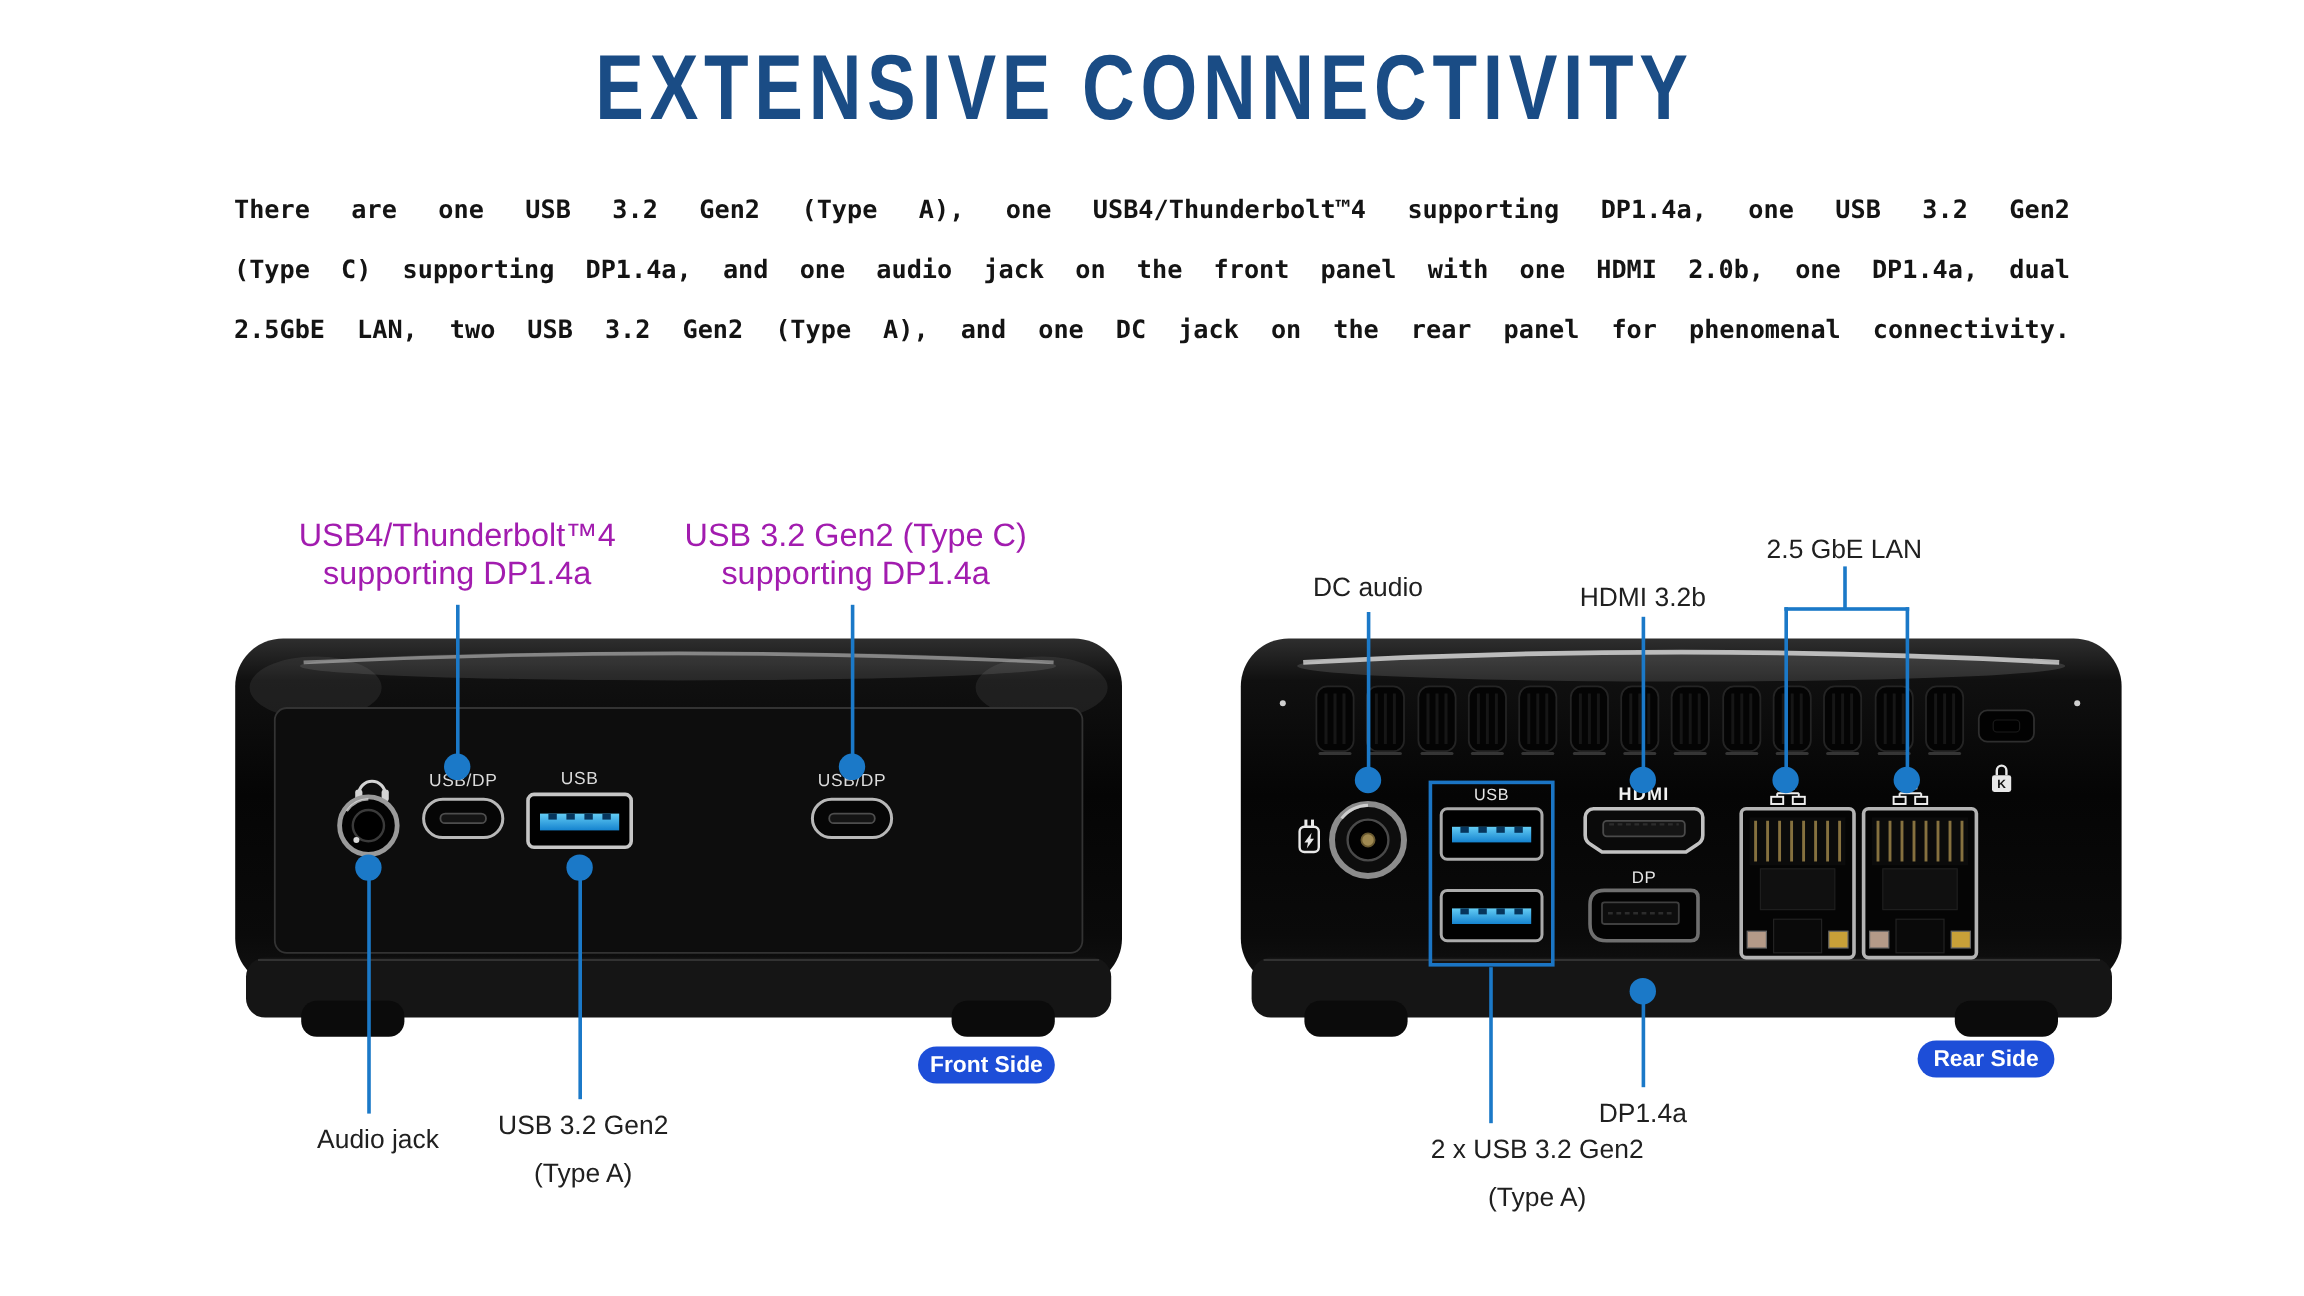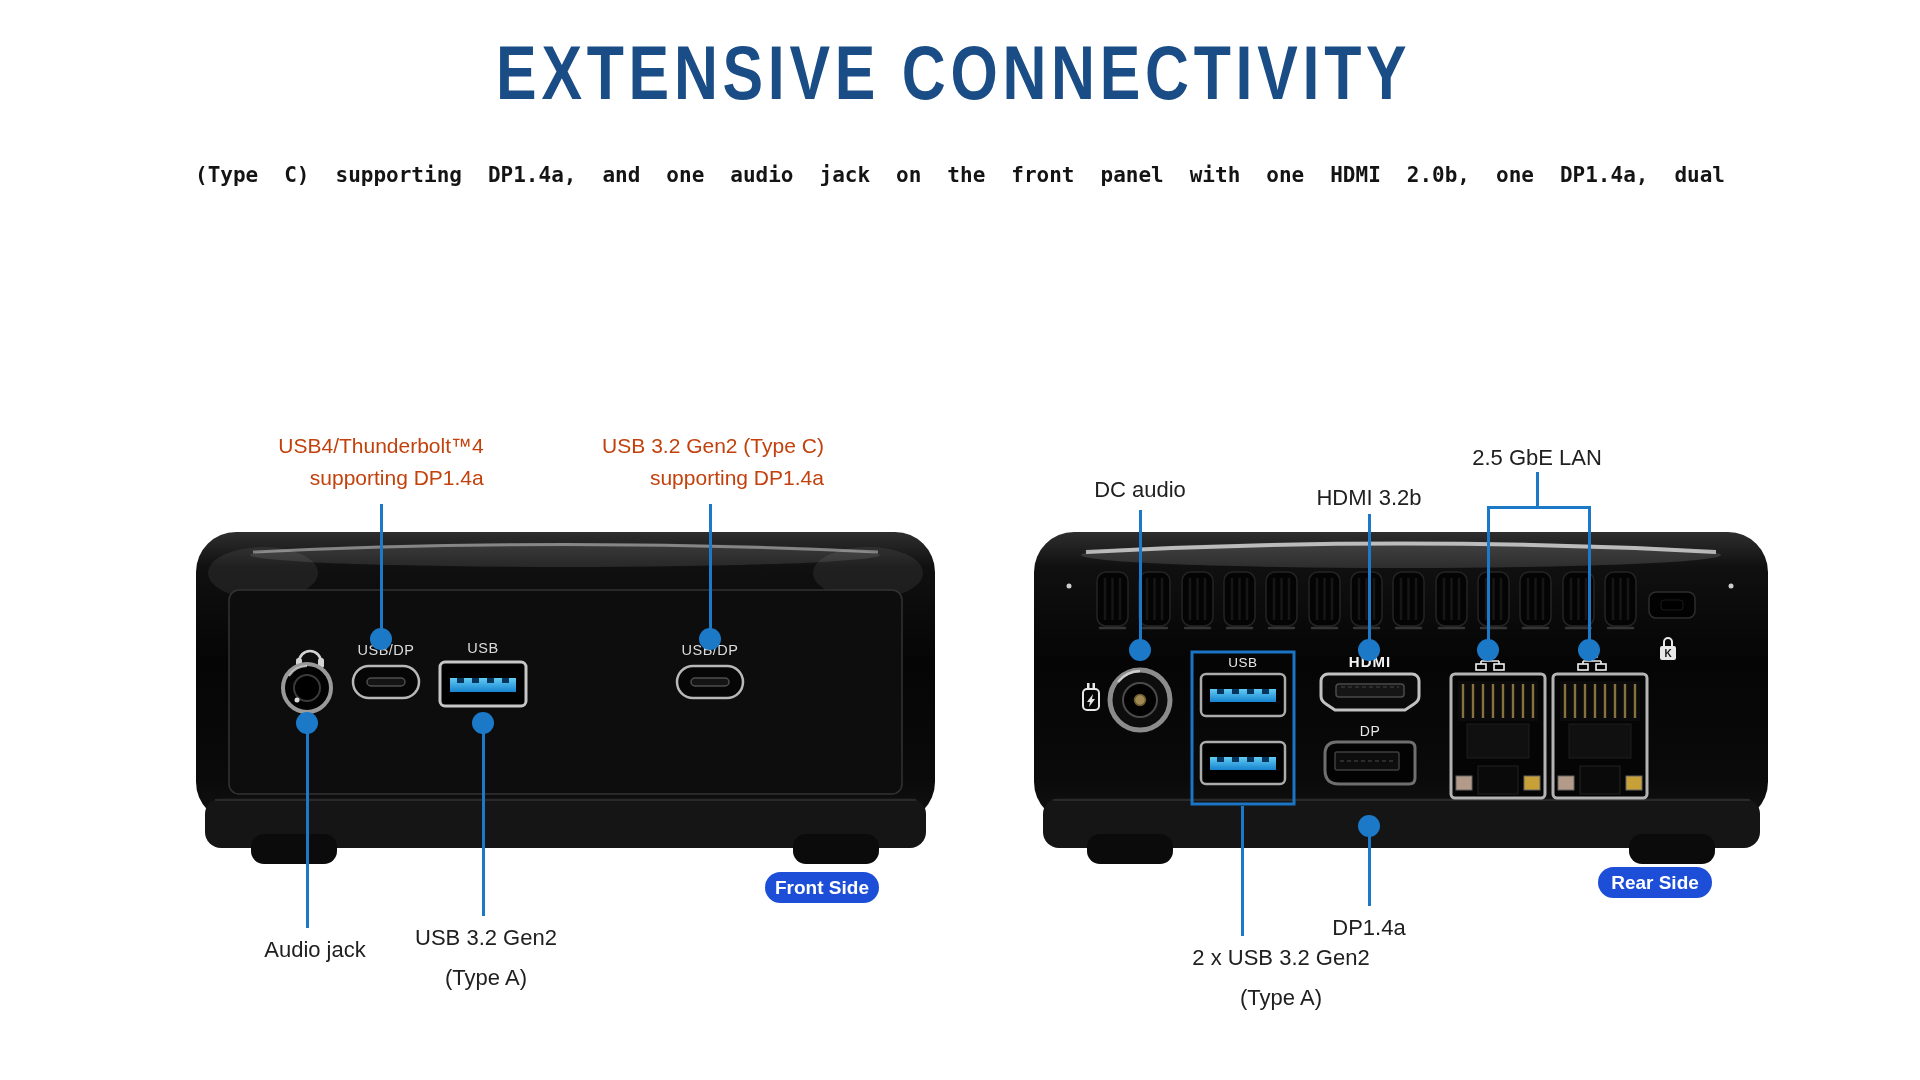--- a/index.html
+++ b/index.html
@@ -12,22 +12,22 @@
          color:#1a4c85;transform:scale(0.95,1.2);transform-origin:center;}
 
   
   .intro{position:absolute;left:195px;top:150px;width:1530px;
          font-family:"DejaVu Sans Mono",monospace;font-weight:bold;
          font-size:21px;color:#141414;}
   .intro-line{height:50px;line-height:50px;overflow:hidden;text-align:justify;}
   .intro-line::after{content:"";display:inline-block;width:100%;height:0;}
 
   
-  .co-label{position:absolute;transform:translateX(-50%);text-align:right;
-            font-size:21px;line-height:32px;color:#c2410c;white-space:nowrap;}
+  .co-label{position:absolute;transform:translateX(-50%);text-align:center;
+            font-size:27px;line-height:32px;color:#a21caf;white-space:nowrap;}
   .co-label-lg{position:absolute;transform:translateX(-50%);text-align:center;
             font-size:22px;line-height:40px;color:#202020;white-space:nowrap;}
 
   
   .vline{position:absolute;width:3px;background:#1b79c8;}
   .hline{position:absolute;height:3px;background:#1b79c8;}
   .dot{position:absolute;width:22px;height:22px;border-radius:50%;background:#1b79c8;}
 
   
   .badge{position:absolute;width:114px;height:31px;border-radius:16px;background:#1d4ed8;
@@ -40,21 +40,23 @@
 </head>
 <body>
 
 <div id="canvas">
 
   <div class="title-wrap">
     <span class="title">EXTENSIVE CONNECTIVITY</span>
   </div>
 
   <div class="intro">
+    <div class="intro-line">There are one USB 3.2 Gen2 (Type A), one USB4/Thunderbolt™4 supporting DP1.4a, one USB 3.2 Gen2</div>
     <div class="intro-line">(Type C) supporting DP1.4a, and one audio jack on the front panel with one HDMI 2.0b, one DP1.4a, dual</div>
+    <div class="intro-line">2.5GbE LAN, two USB 3.2 Gen2 (Type A), and one DC jack on the rear panel for phenomenal connectivity.</div>
   </div>
 
   <svg class="device" style="left:193px;top:528px;" width="745" height="340" viewBox="0 0 745 340">
     <defs>
       <linearGradient id="fbody" x1="0" y1="0" x2="0" y2="1">
         <stop offset="0" stop-color="#2e2e2e"></stop>
           <stop offset="0.12" stop-color="#101010"></stop>
         <stop offset="0.45" stop-color="#050505"></stop>
           <stop offset="0.85" stop-color="#0a0a0a"></stop>
         <stop offset="1" stop-color="#121212"></stop>

